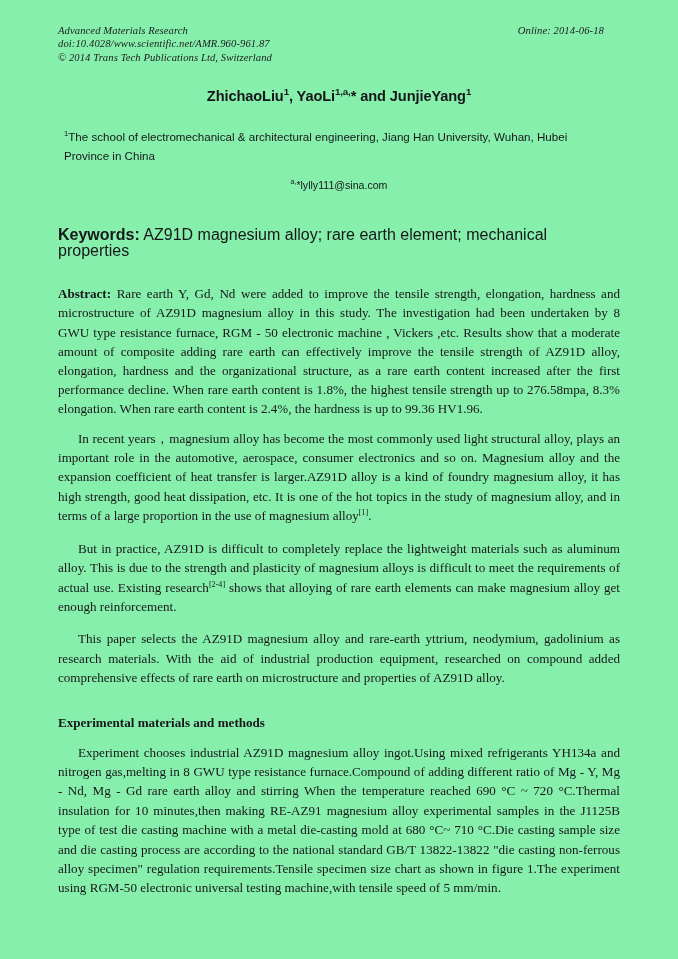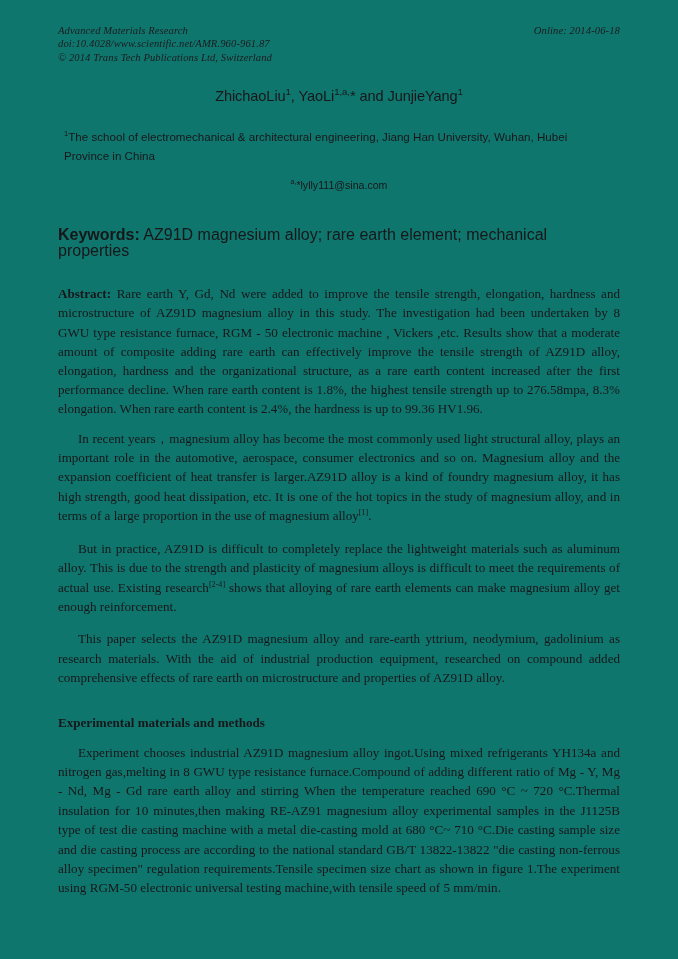--- a/index.html
+++ b/index.html
@@ -6,21 +6,21 @@
   html, body {
     margin: 0;
     padding: 0;
     background: #7a7a7a;
   }
   .page {
     position: relative;
     width: 678px;
     height: 959px;
     margin: 0 auto;
-    background: #0f766e;
+    background: #86efac;
     overflow: hidden;
     box-sizing: border-box;
     color: #17171a;
     -webkit-font-smoothing: antialiased;
   }
   .content {
     position: absolute;
     left: 58px;
     top: 24px;
     width: 562px;
@@ -32,21 +32,21 @@
     font-style: italic;
     font-size: 10.6px;
     line-height: 13.4px;
     color: #1b1b1e;
     position: relative;
     letter-spacing: 0.1px;
   }
   .masthead .journal-lines div { white-space: nowrap; }
   .masthead .online {
     position: absolute;
-    right: 0;
+    right: 16px;
     top: 0;
     white-space: nowrap;
   }
 
   
   .title {
     font-family: "Liberation Sans", "DejaVu Sans", sans-serif;
     font-weight: bold;
     font-size: 15.2px;
     line-height: 22px;
@@ -57,20 +57,21 @@
   }
 
   
   .authors {
     font-family: "Liberation Sans", "DejaVu Sans", sans-serif;
     font-size: 14.6px;
     line-height: 20px;
     text-align: center;
     margin-top: 22px;
     letter-spacing: -0.1px;
+    font-weight: bold;
   }
   .affil {
     font-family: "Liberation Sans", "DejaVu Sans", sans-serif;
     font-size: 11.6px;
     line-height: 19px;
     margin-top: 21px;
     padding: 0 6px;
   }
   .email {
     font-family: "Liberation Sans", "DejaVu Sans", sans-serif;

